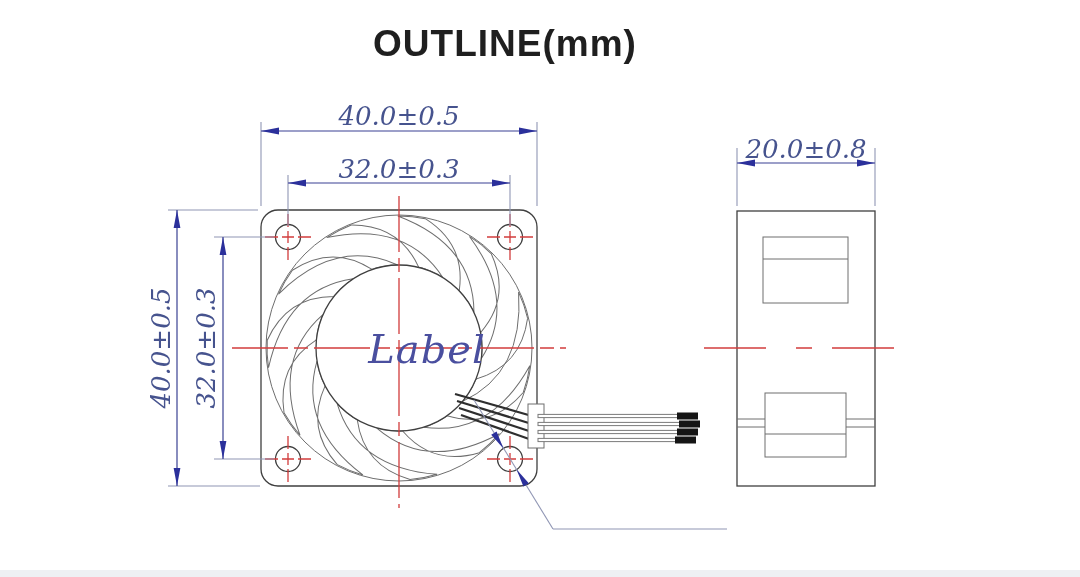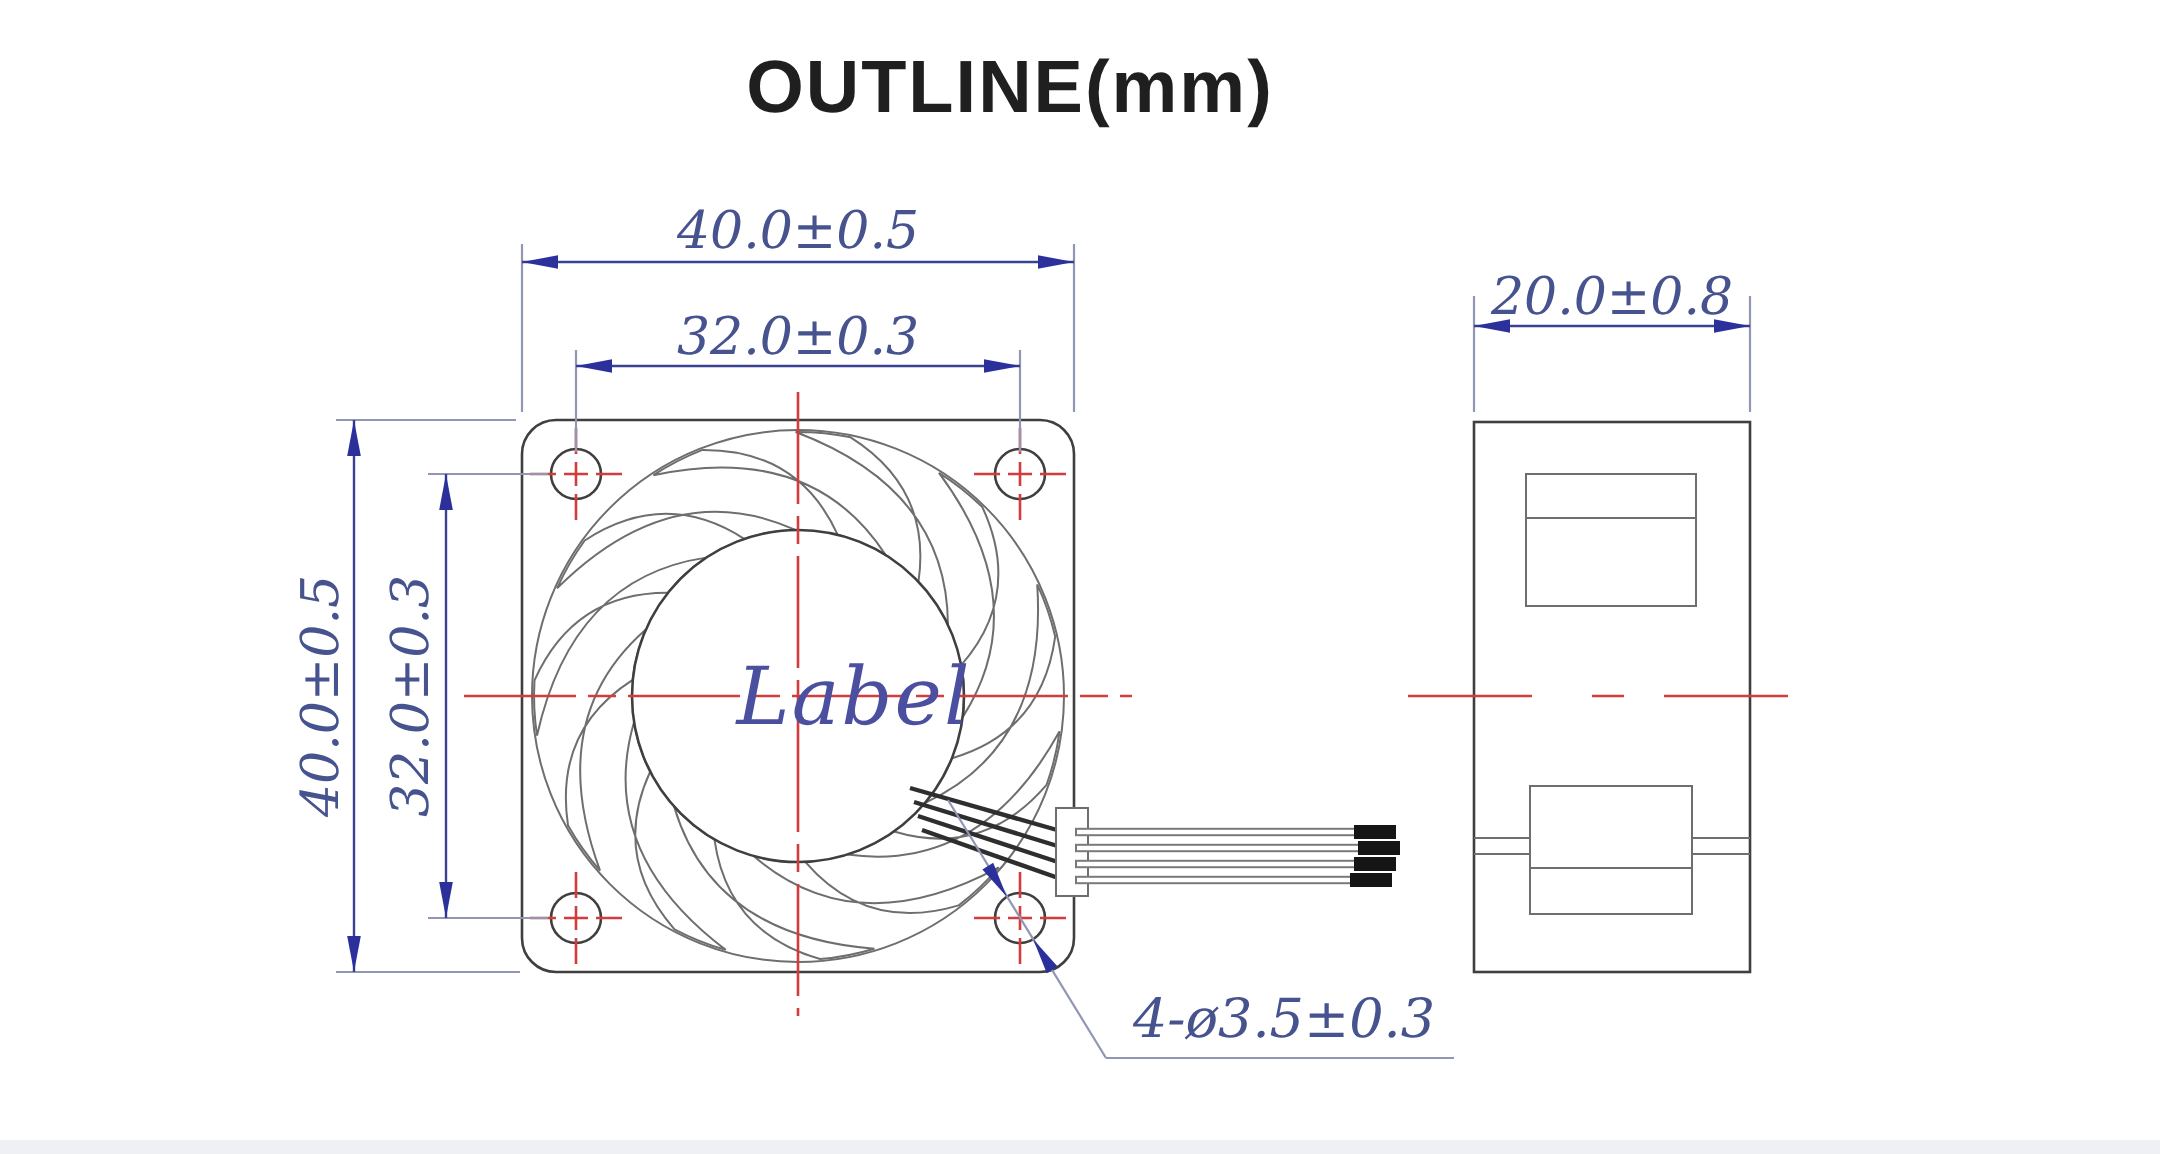--- a/index.html
+++ b/index.html
@@ -185,18 +185,17 @@
     </g>
   </svg>
 
   <div class="title">OUTLINE(mm)</div>
 
   <div class="dimtext" style="left:399px;top:116px">40.0±0.5</div>
   <div class="dimtext" style="left:399px;top:169px">32.0±0.3</div>
   <div class="dimtext vert" style="left:161px;top:348px">40.0±0.5</div>
   <div class="dimtext vert" style="left:206px;top:348px">32.0±0.3</div>
   <div class="dimtext" style="left:806px;top:149px">20.0±0.8</div>
-  <div class="dimtext" style="left:642px;top:510px;font-size:27px">4-ø3.5±0.3</div>
 
   <div class="labeltext">Label</div>
 
   <div class="footer"></div>
 </div>
 
 </body></html>

